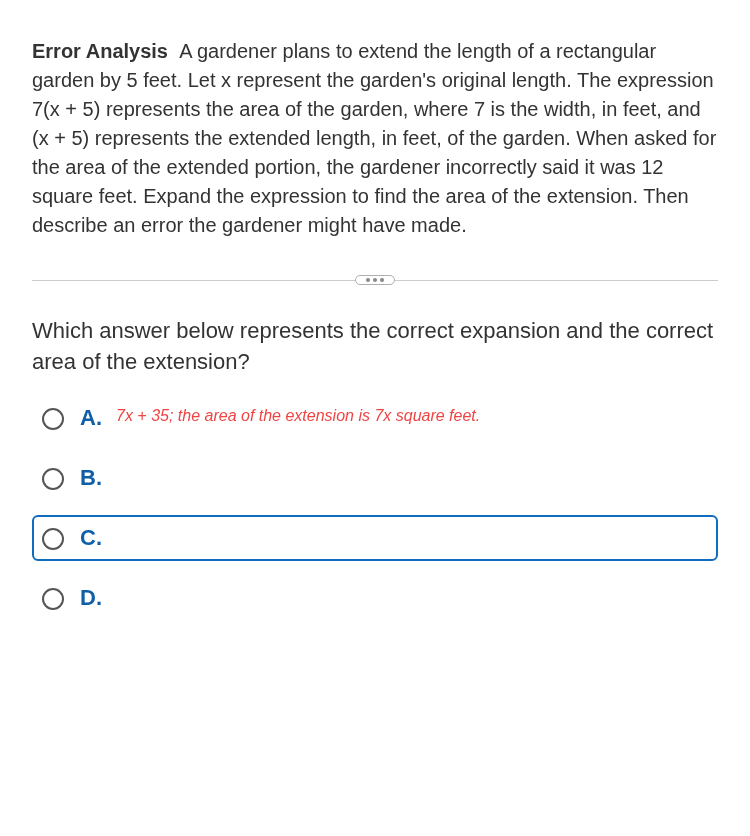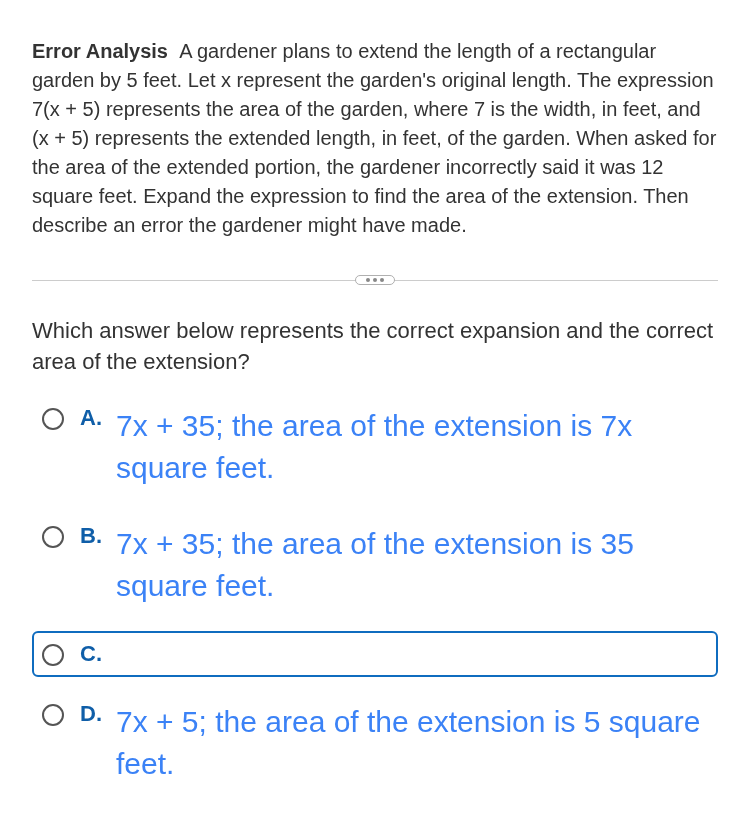--- a/index.html
+++ b/index.html
@@ -90,23 +90,24 @@
     }
     .option-label {
       font-weight: bold;
       color: #0f5ea8;
       font-size: 22px;
       margin-right: 12px;
       flex-shrink: 0;
       width: 24px;
     }
     .option-text {
-      font-size: 30px;
+      font-size: 16px;
       line-height: 1.4;
-      color: #3b82f6;
+      color: #ef4444;
+      font-style: italic;
     }
   </style>
 </head>
 <body>
 
 <div class="problem-text">
   <span class="problem-title">Error Analysis</span>&nbsp;&nbsp;<span>A gardener plans to extend the length of a rectangular garden by 5 feet. Let x represent the garden's original length. The expression 7(x + 5) represents the area of the garden, where 7 is the width, in feet, and (x + 5) represents the extended length, in feet, of the garden. When asked for the area of the extended portion, the gardener incorrectly said it was 12 square feet. Expand the expression to find the area of the extension. Then describe an error the gardener might have made.</span>
 </div>
 
 <div class="divider-container">
@@ -122,24 +123,22 @@
 
 <div class="options">
   <div class="option">
     <div class="radio"></div>
     <div class="option-label">A.</div>
     <div class="option-text">7x + 35; the area of the extension is 7x square feet.</div>
   </div>
   <div class="option">
     <div class="radio"></div>
     <div class="option-label">B.</div>
-    <div class="option-text">7x + 35; the area of the extension is 35 square feet.</div>
   </div>
   <div class="option selected">
     <div class="radio"></div>
     <div class="option-label">C.</div>
   </div>
   <div class="option">
     <div class="radio"></div>
     <div class="option-label">D.</div>
-    <div class="option-text">7x + 5; the area of the extension is 5 square feet.</div>
   </div>
 </div>
 
 </body></html>

